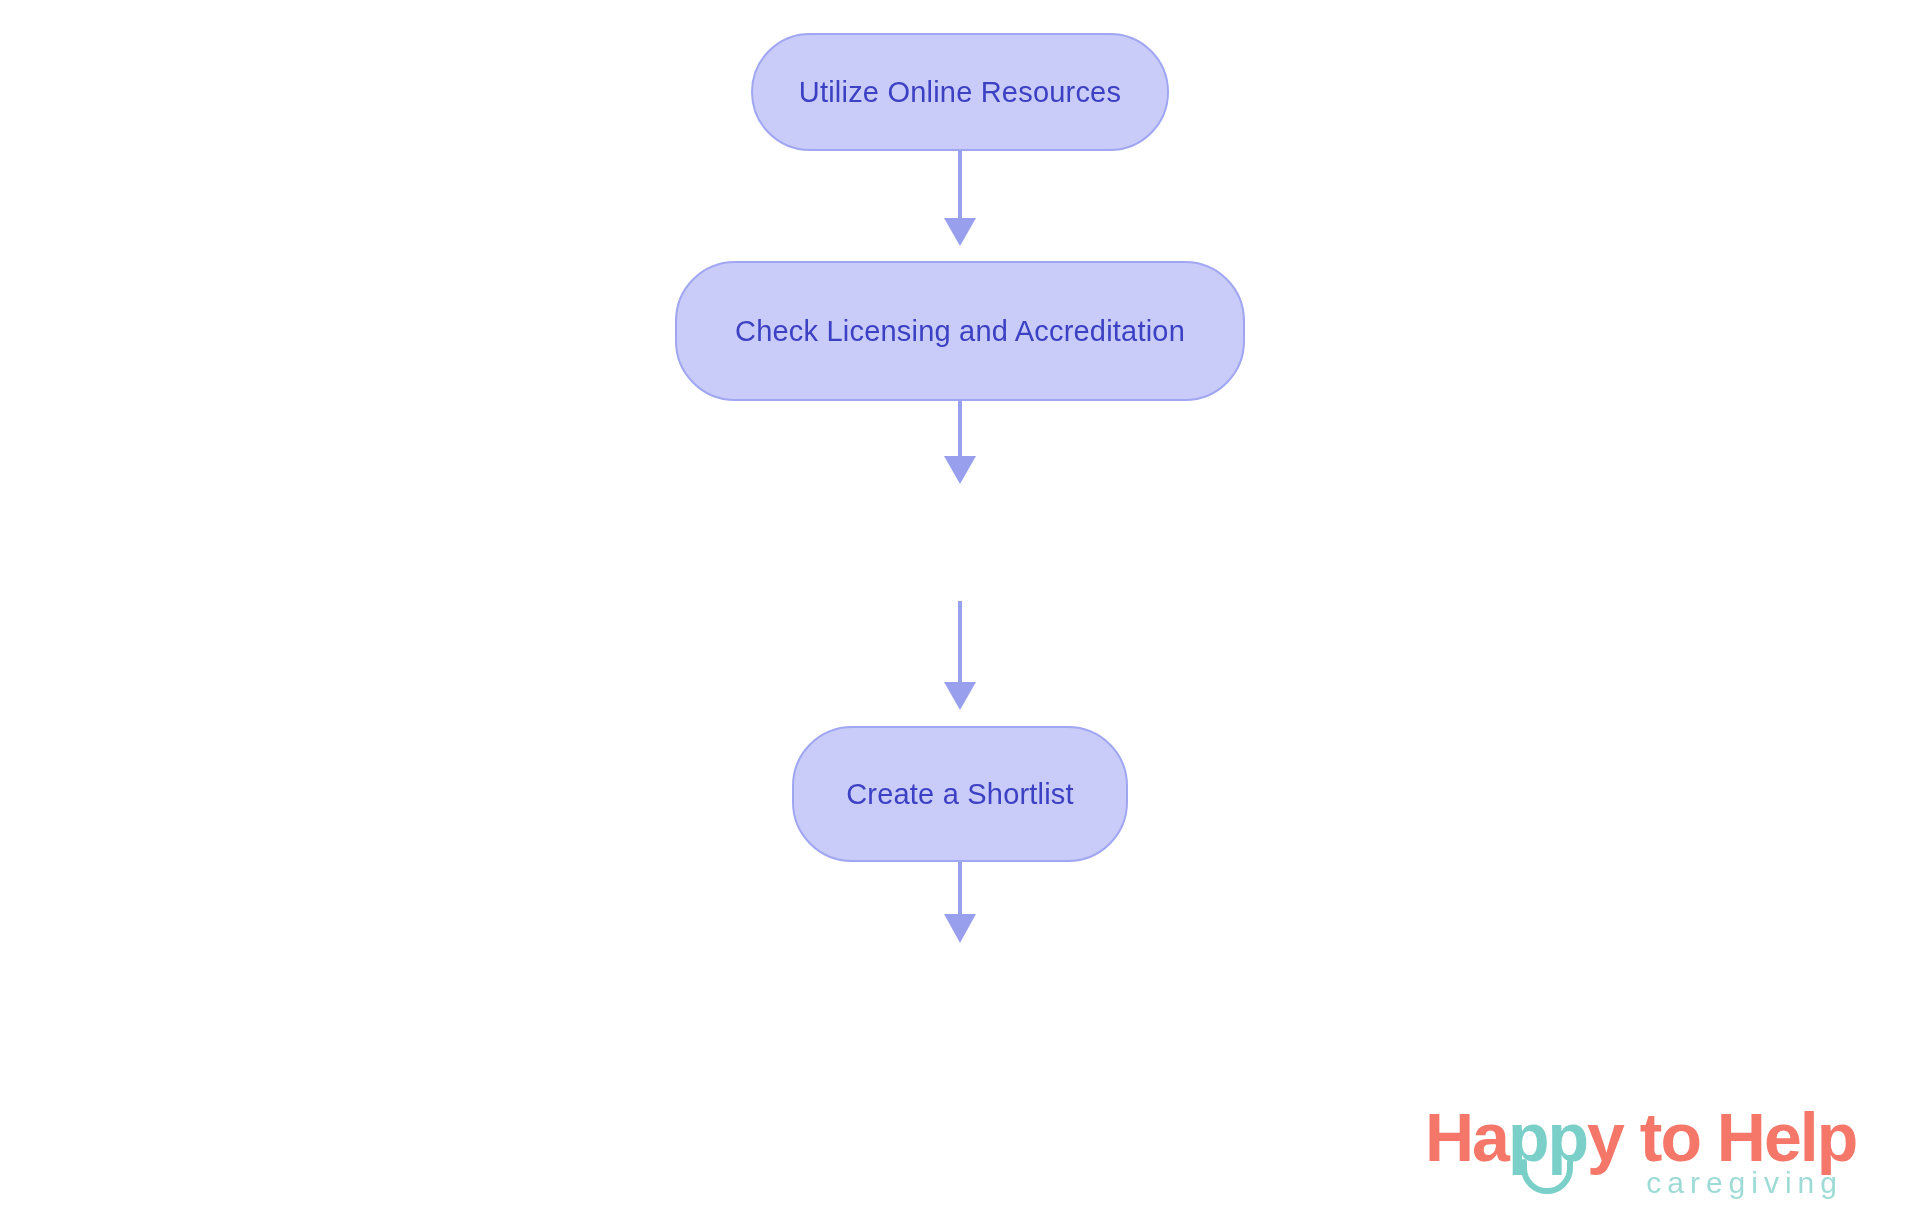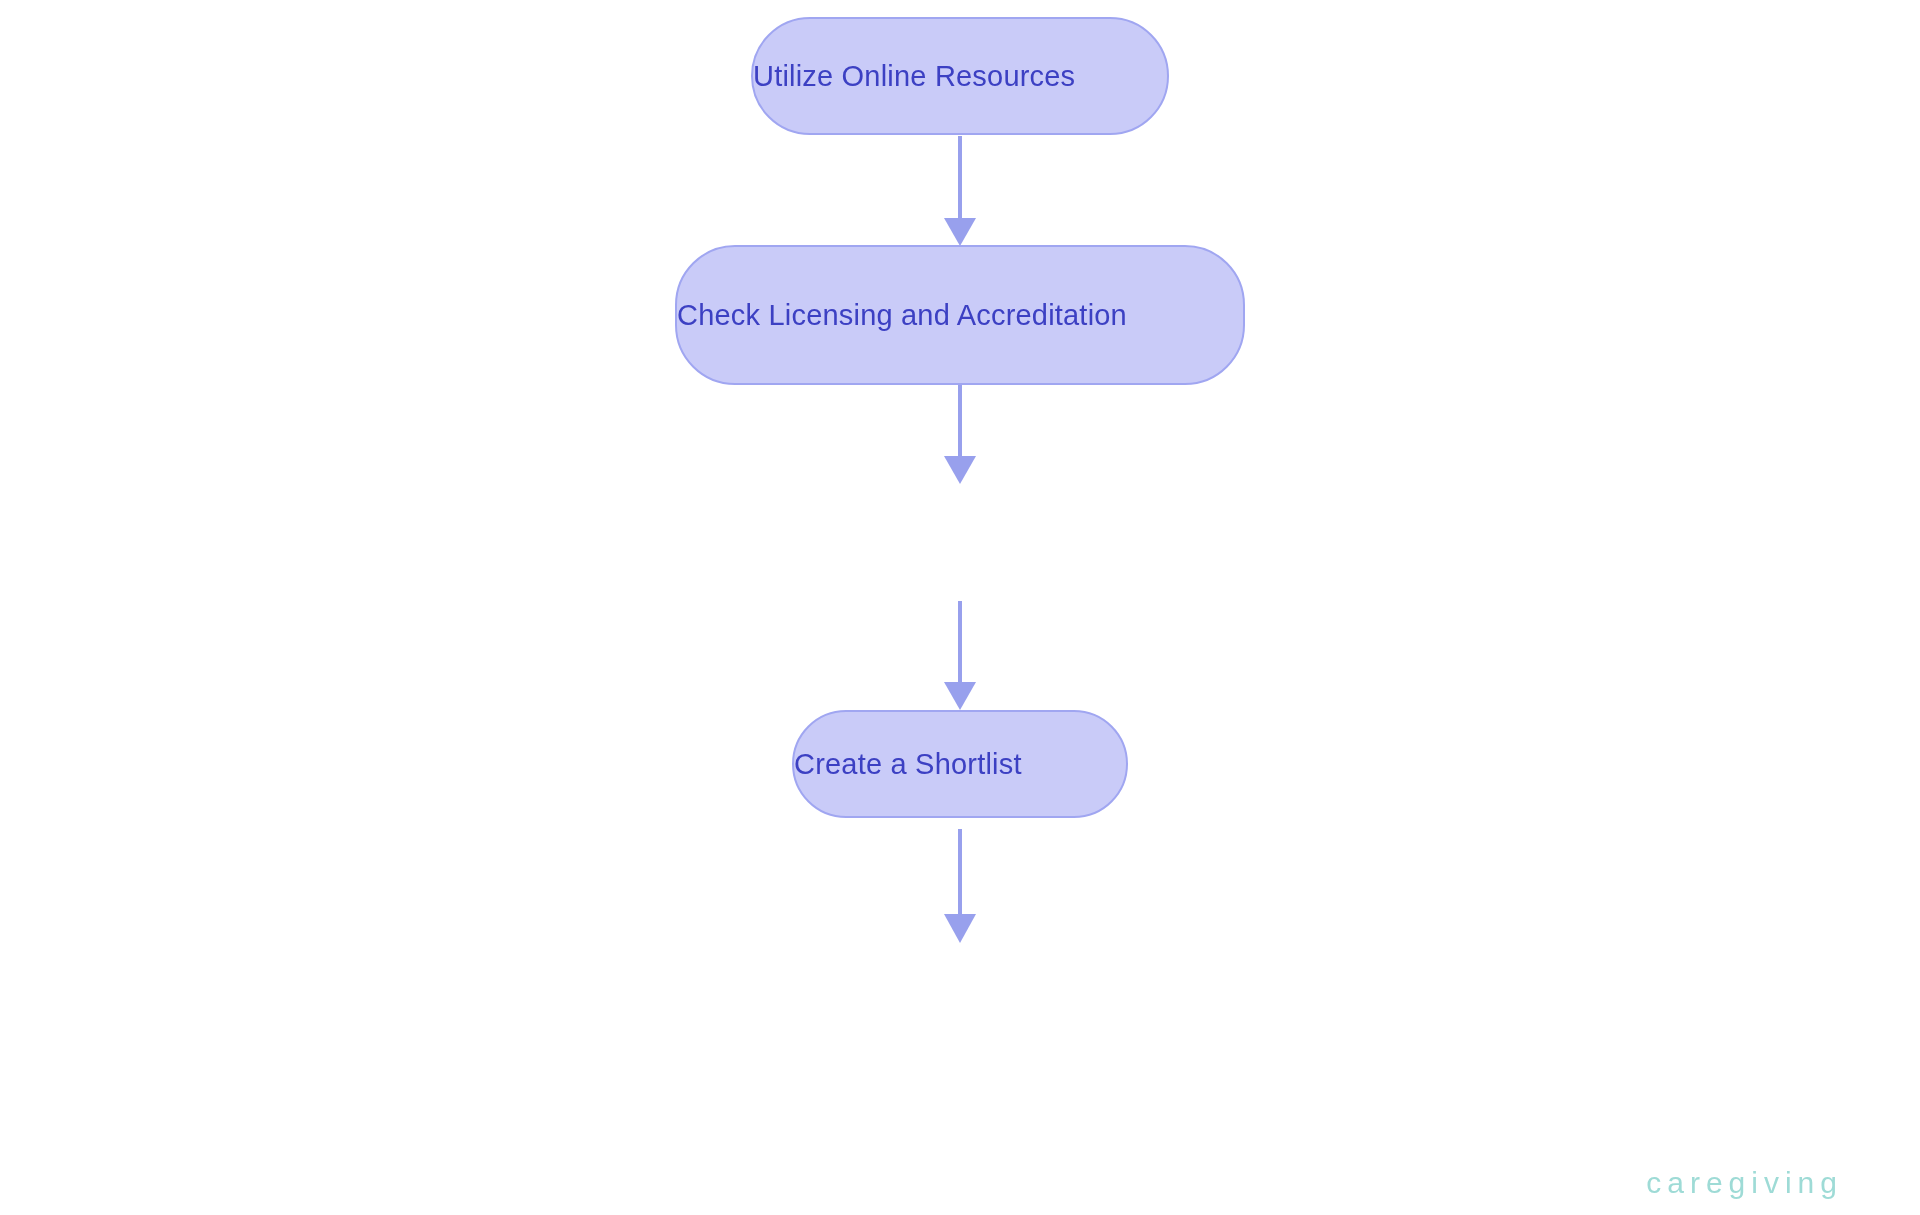--- a/index.html
+++ b/index.html
@@ -17,30 +17,31 @@
   }
   
   .node {
     position: absolute;
     box-sizing: border-box;
     background: var(--node-fill);
     border: 2px solid var(--node-border);
     border-radius: 60px;
     display: flex;
     align-items: center;
-    justify-content: flex-start;
+    justify-content: center;
     color: var(--node-text);
     font-size: 29px;
     letter-spacing: 0.2px;
     white-space: nowrap;
+    margin-top: 16px;
   }
   .node-1 { left: 751px; top: 17px;  width: 418px; height: 118px; }
   .node-2 { left: 675px; top: 245px; width: 570px; height: 140px; }
   .node-3 { left: 697px; top: 483px; width: 526px; height: 117px; }
-  .node-4 { left: 792px; top: 710px; width: 336px; height: 108px; }
+  .node-4 { left: 792px; top: 710px; width: 336px; height: 136px; }
   .node-5 { left: 732px; top: 942px; width: 456px; height: 116px; }
   
   .arrows {
     position: absolute;
     left: 0; top: 0;
     width: 1920px;
     height: 1215px;
     pointer-events: none;
   }
   .arrows line    { stroke: var(--arrow); stroke-width: 4px; }
@@ -120,16 +121,19 @@
     <span>Utilize Online Resources</span>
   </div>
   <div class="node node-2">
     <span>Check Licensing and Accreditation</span>
   </div>
   <div class="node node-4">
     <span>Create a Shortlist</span>
   </div>
 
   <div class="logo">
+    <div class="logo-word"><span class="coral">Ha</span><span class="teal pp-wrap"><span>pp</span><svg class="logo-smile" width="56" height="38" viewBox="0 0 56 38">
+            <path d="M5 3 L5 9 A23 23 0 0 0 51 9 L51 3"></path>
+          </svg></span><span class="coral">y</span><span class="coral"> to Help</span></div>
     <div class="logo-tagline">caregiving</div>
   </div>
 
 </div>
 
 </body></html>

